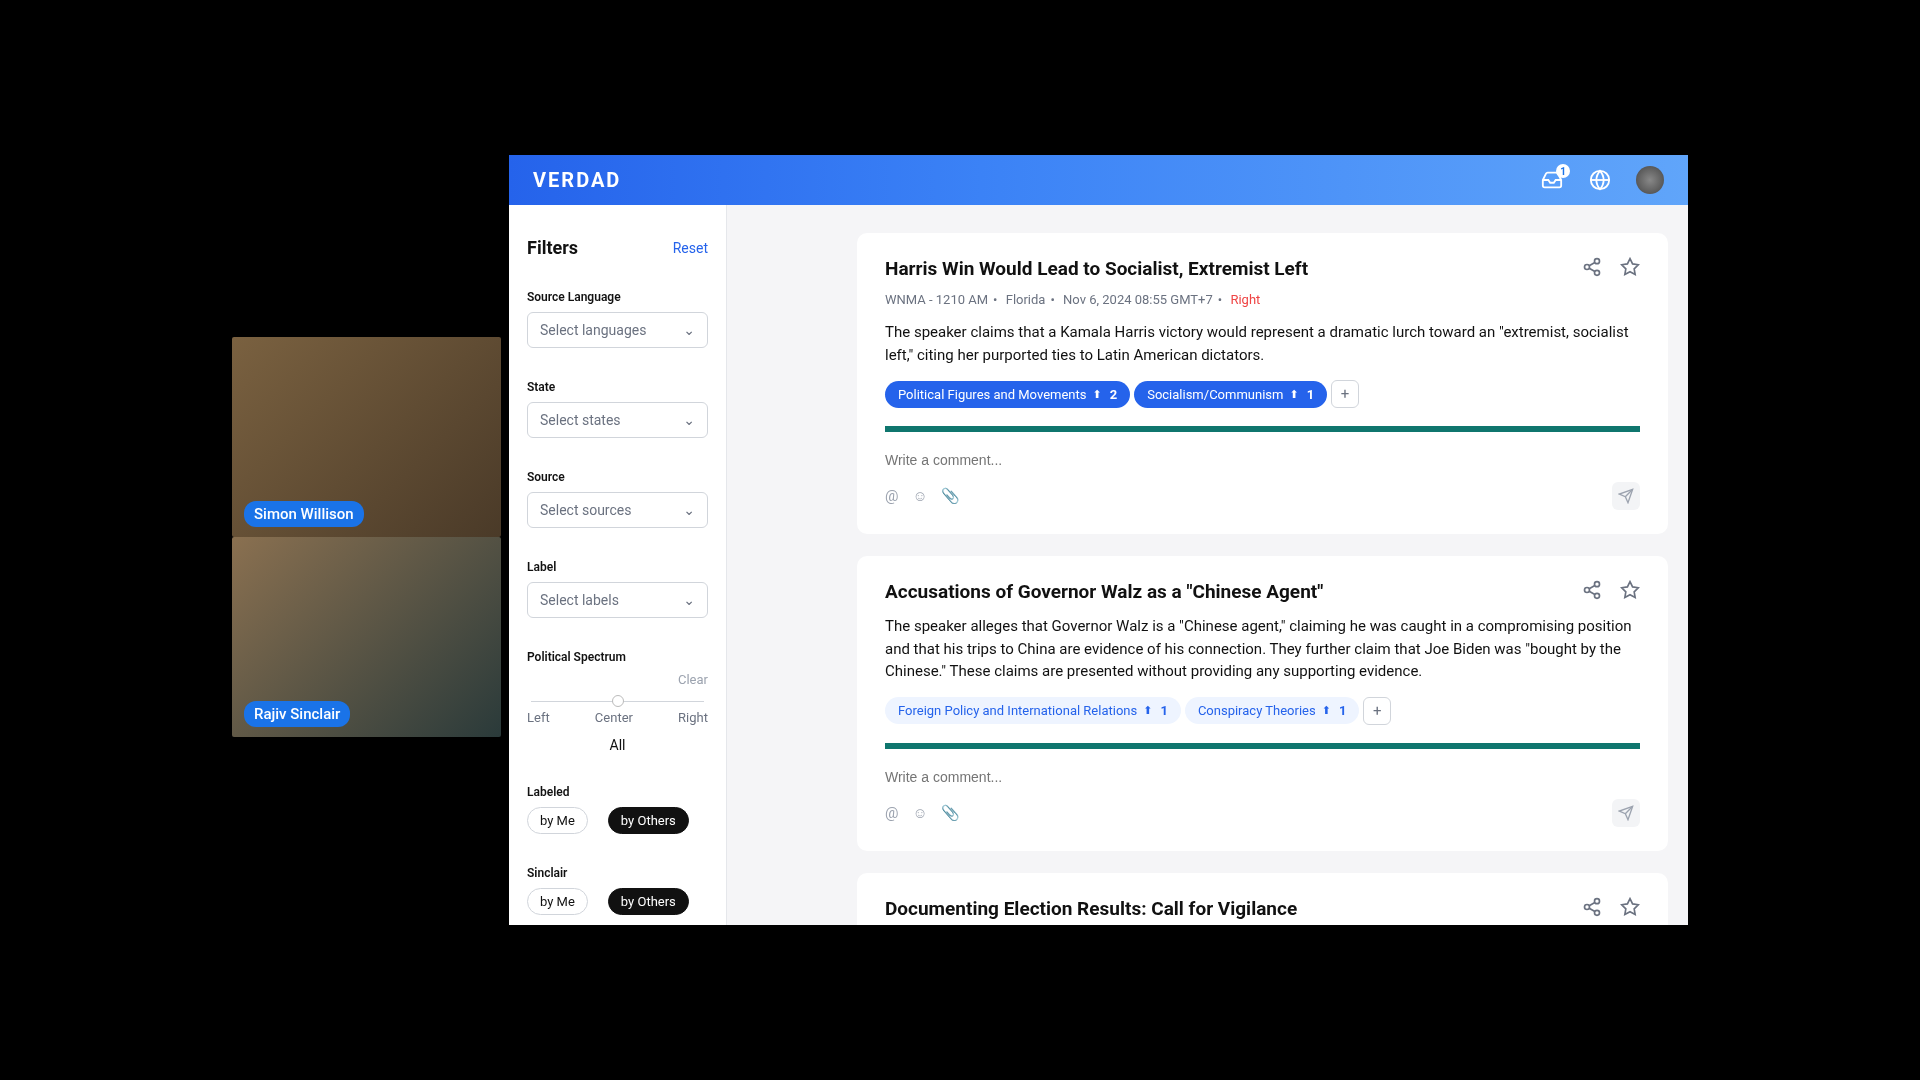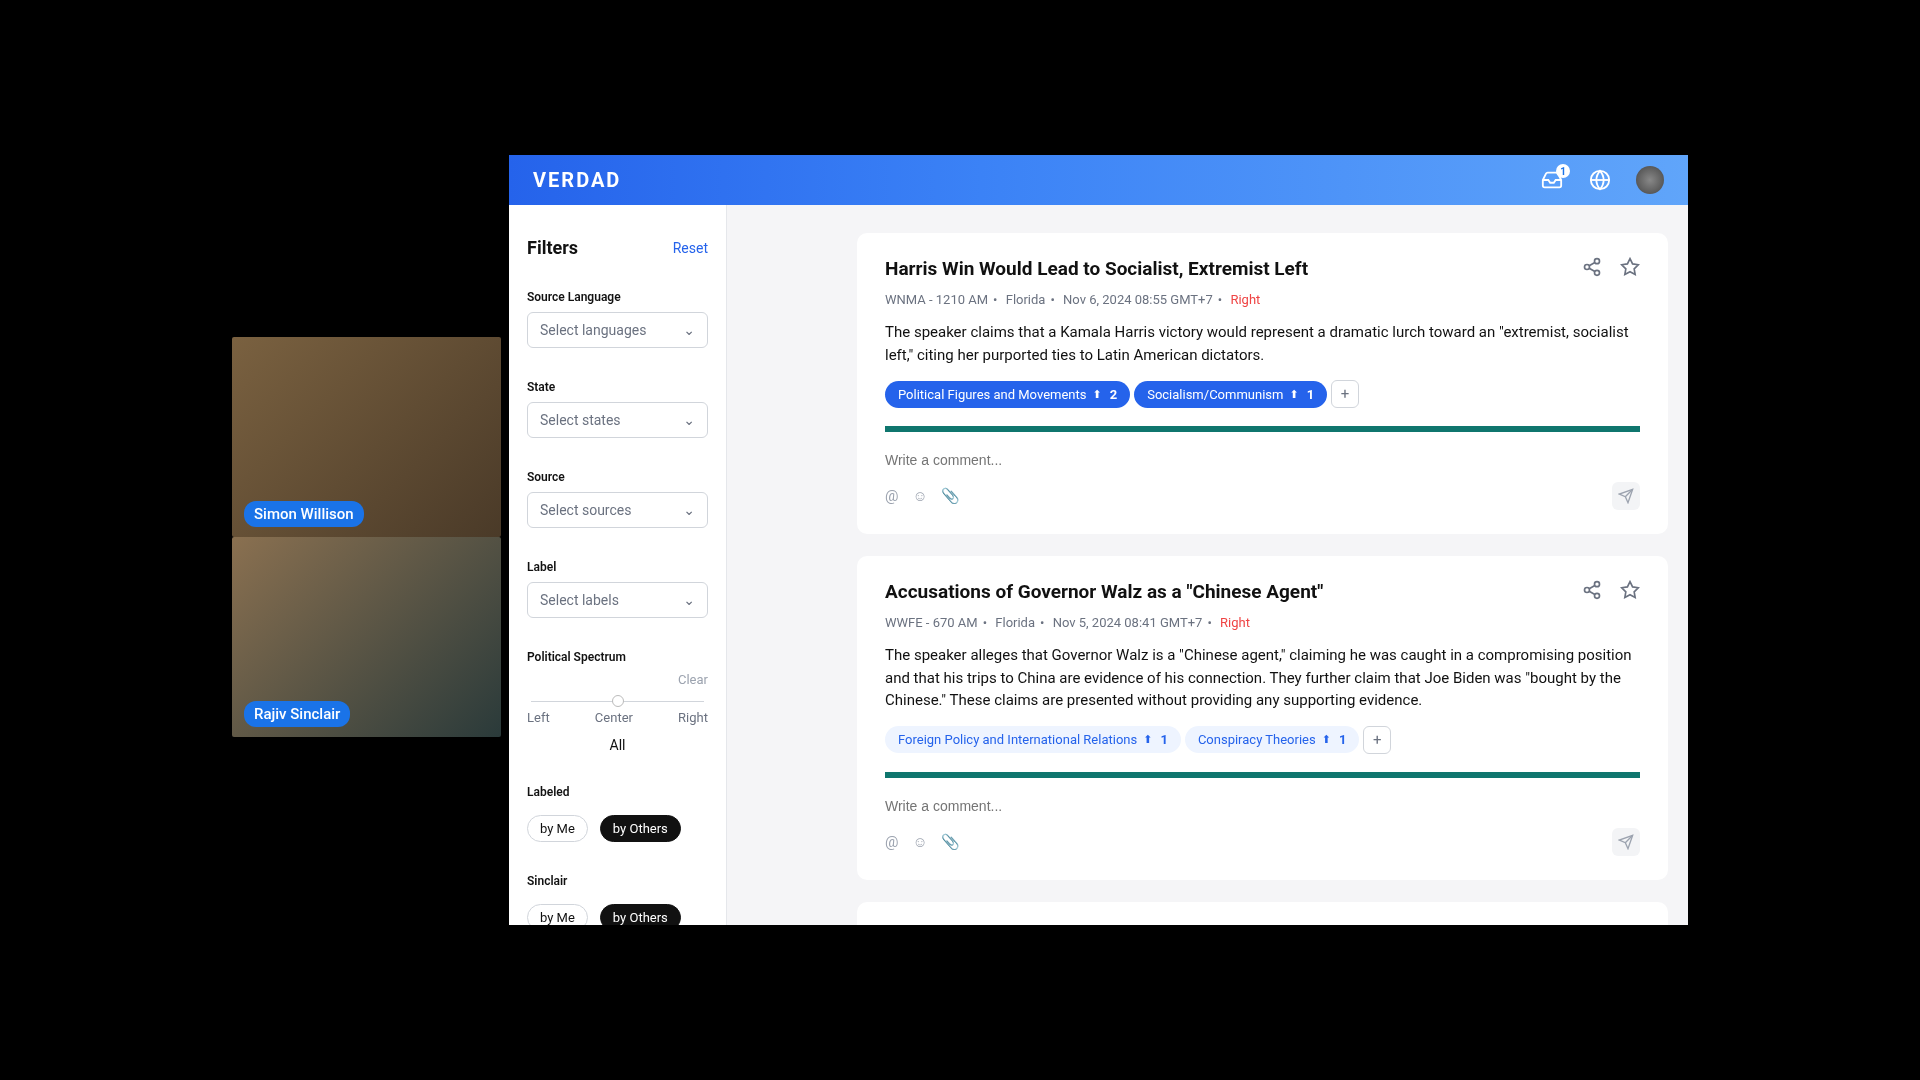--- a/index.html
+++ b/index.html
@@ -91,21 +91,21 @@
   border:1px solid #d1d5db; border-radius:6px;
   padding:9px 12px; display:flex; justify-content:space-between; align-items:center;
   font-size:14px; color:#6b7280; background:#fff;
 }
 .chev { color:#6b7280; }
 .clear-link { text-align:right; color:#9ca3af; font-size:13px; margin-top:6px; }
 .slider-track { height:1px; background:#d1d5db; position:relative; margin:14px 4px 8px; }
 .slider-thumb { position:absolute; left:50%; top:-6px; width:12px; height:12px; border-radius:50%; background:#fff; border:1px solid #bbb; transform:translateX(-50%); }
 .slider-ticks { display:flex; justify-content:space-between; font-size:13px; color:#6b7280; margin-top:8px; }
 .all-lbl { text-align:center; font-size:14px; color:#111; margin-top:12px; }
-.pill-row { display:flex; gap:12px; margin-top:16px; }
+.pill-row { display:flex; gap:20px; margin-top:8px; }
 .pill {
   border:1px solid #d1d5db; border-radius:999px;
   padding:5px 12px; font-size:13px; background:#fff; color:#111;
 }
 .pill.dark { background:#111; color:#fff; border-color:#111; }
 .main {
   flex:1; overflow-y:auto; padding:28px 20px 28px 130px;
 }
 .card {
   background:#fff; border-radius:10px; padding:24px 28px; margin-bottom:22px;
@@ -303,26 +303,20 @@
                     <line x1="15.41" y1="6.51" x2="8.59" y2="10.49"></line>
                   </svg>
                 </span>
         <span>
                   <svg width="20" height="20" viewBox="0 0 24 24" fill="none" stroke="currentColor" stroke-width="2">
                     <polygon points="12 2 15.09 8.26 22 9.27 17 14.14 18.18 21.02 12 17.77 5.82 21.02 7 14.14 2 9.27 8.91 8.26 12 2"></polygon>
                   </svg>
                 </span>
       </div>
     </div>
-    <div class="meta">
-      <span>WWFE - 670 AM</span><span class="sep">•</span>
-      <span>Florida</span><span class="sep">•</span>
-      <span>Nov 5, 2024 08:41 GMT+7</span><span class="sep">•</span>
-      <span class="lean-right">Right</span>
-    </div>
     <div class="body-text">The speaker alleges that Governor Walz is a "Chinese agent," claiming he was caught in a compromising position and that his trips to China are evidence of his connection. They further claim that Joe Biden was "bought by the Chinese." These claims are presented without providing any supporting evidence.</div>
     <div class="tag-row">
               <span class="tag light">Foreign Policy and International Relations <span class="up">⬆</span> <span class="cnt">1</span></span>
               <span class="tag light">Conspiracy Theories <span class="up">⬆</span> <span class="cnt">1</span></span>
               <span class="add-tag">+</span>
             </div>
 
     <div class="comment-box">
       <input class="comment-input" placeholder="Write a comment..." style="">
       <div class="comment-tools">

